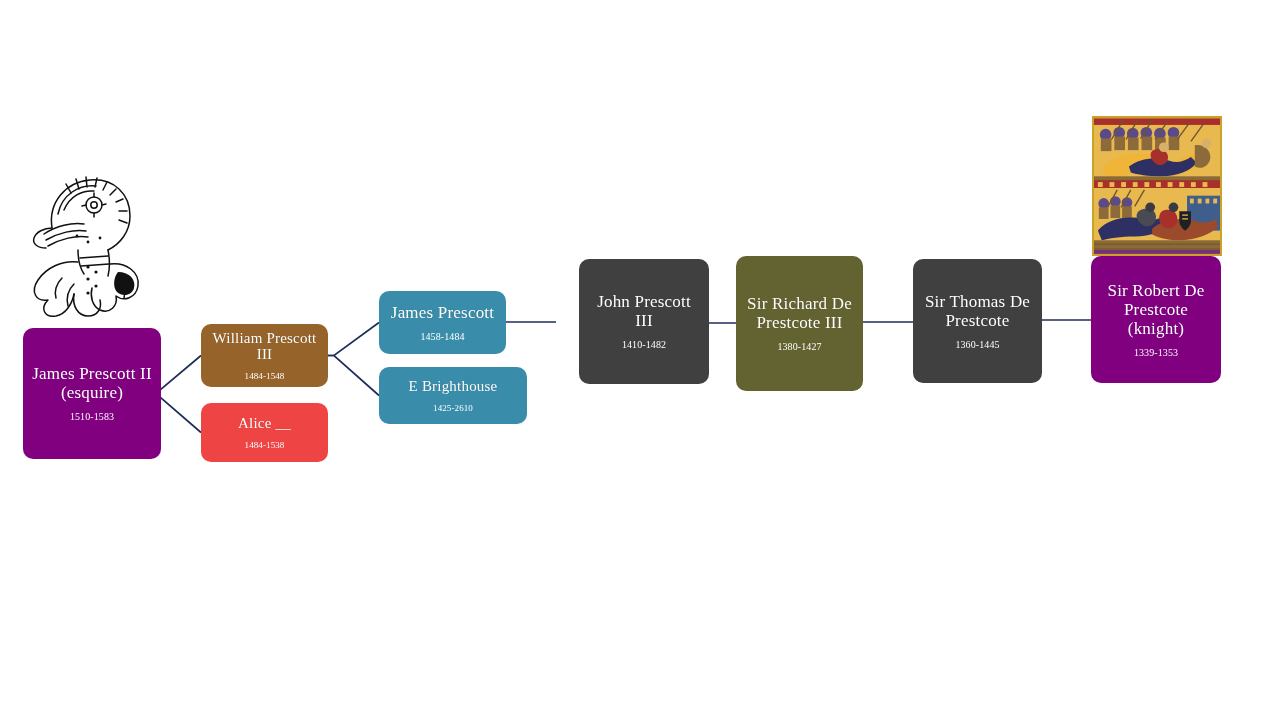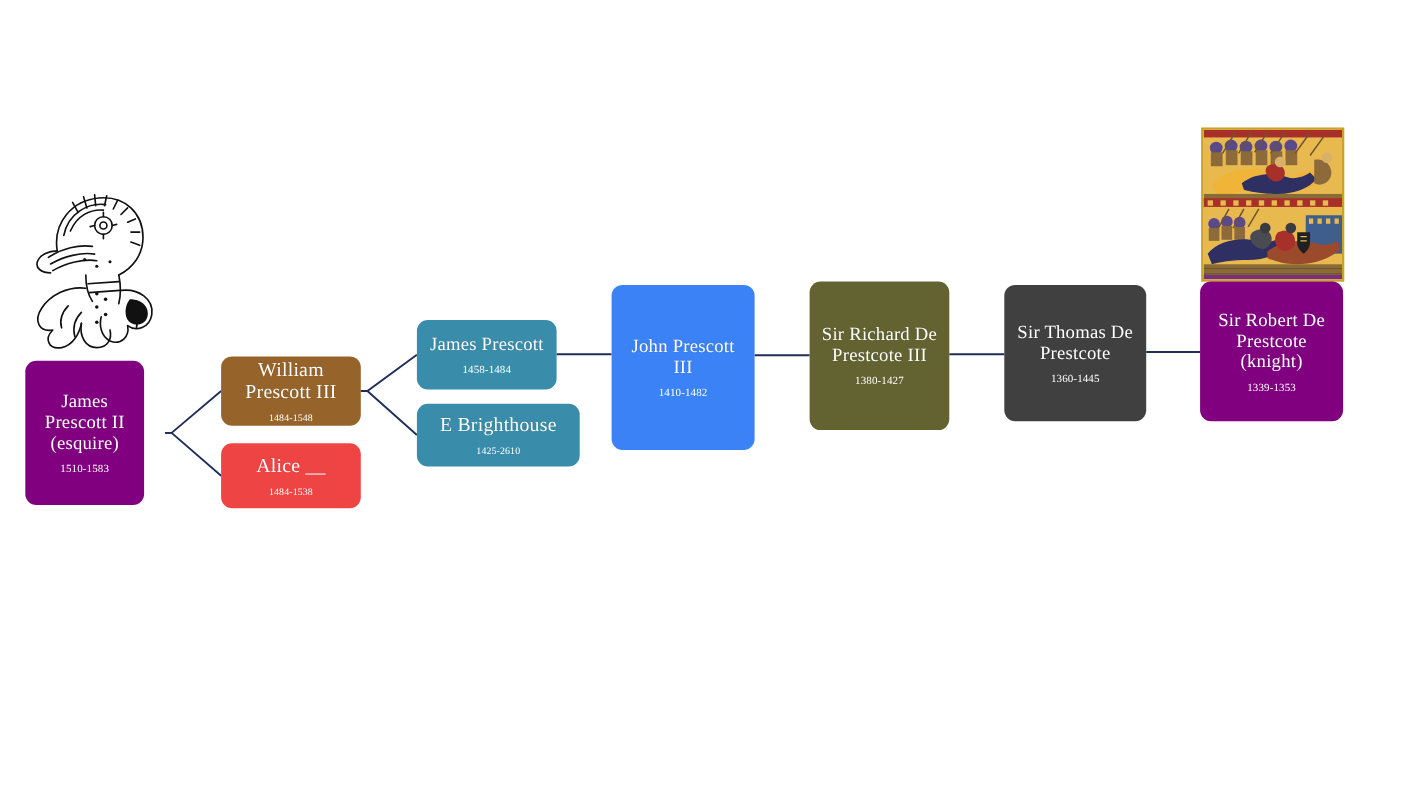--- a/index.html
+++ b/index.html
@@ -53,21 +53,21 @@
     font-weight: 400;
     letter-spacing: 0.2px;
     white-space: pre-line;
     text-shadow: 0 0 1px rgba(0,0,0,.25);
   }
   .node .dt {
     font-size: 10px;
     margin-top: 9px;
     letter-spacing: 0.1px;
   }
-  .node.small .nm { font-size: 18px; }
+  .node.small .nm { font-size: 15px; }
   .node.small .dt { font-size: 9px; margin-top: 8px; }
 
   
   .art {
     position: absolute;
     z-index: 2;
   }
   #crest-art { left: 22px; top: 166px; width: 122px; height: 158px; }
   #battle-art {
     left: 1092px; top: 116px; width: 130px; height: 140px;
@@ -257,42 +257,42 @@
           <line x1="0" y1="130" x2="130" y2="130"></line>
           <line x1="0" y1="135" x2="130" y2="135"></line>
         </g>
       </g>
 
       <rect x="0" y="136" width="130" height="4" fill="#7a2f7a"></rect>
     </svg>
   </div>
 
   <div id="node-layer">
-      <div class="node" style="left: 23px; top: 328px; width: 108px; height: 131px; background: rgb(128, 0, 128);">
+      <div class="node" style="left: 23px; top: 328px; width: 138px; height: 131px; background: rgb(128, 0, 128);">
         <div class="nm">James  Prescott II
 (esquire)</div>
         <div class="dt">1510-1583</div>
       </div>
       <div class="node small" style="left: 201px; top: 324px; width: 127px; height: 63px; background: rgb(150, 100, 42);">
         <div class="nm">William  Prescott III</div>
         <div class="dt">1484-1548</div>
       </div>
       <div class="node small" style="left: 201px; top: 403px; width: 127px; height: 59px; background: #ef4444;">
         <div class="nm">Alice __</div>
         <div class="dt">1484-1538</div>
       </div>
       <div class="node" style="left: 379px; top: 291px; width: 127px; height: 63px; background: rgb(58, 141, 170);">
         <div class="nm">James Prescott</div>
         <div class="dt">1458-1484</div>
       </div>
       <div class="node small" style="left: 379px; top: 367px; width: 148px; height: 57px; background: rgb(58, 141, 170);">
         <div class="nm">E Brighthouse</div>
         <div class="dt">1425-2610</div>
       </div>
-      <div class="node" style="left: 556px; top: 259px; width: 130px; height: 150px; background: #3b82f6;">
+      <div class="node" style="left: 579px; top: 259px; width: 130px; height: 125px; background: #404040;">
         <div class="nm">John Prescott III</div>
         <div class="dt">1410-1482</div>
       </div>
       <div class="node" style="left: 736px; top: 256px; width: 127px; height: 135px; background: rgb(99, 99, 49);">
         <div class="nm">Sir Richard De
 Prestcote III</div>
         <div class="dt">1380-1427</div>
       </div>
       <div class="node" style="left: 913px; top: 259px; width: 129px; height: 124px; background: #404040;">
         <div class="nm">Sir Thomas De

